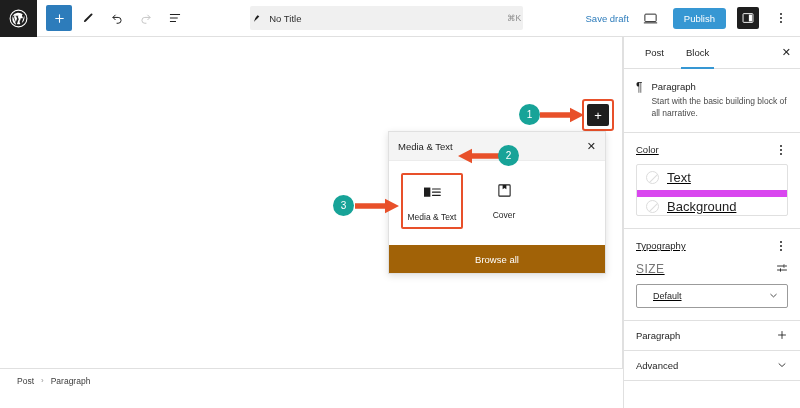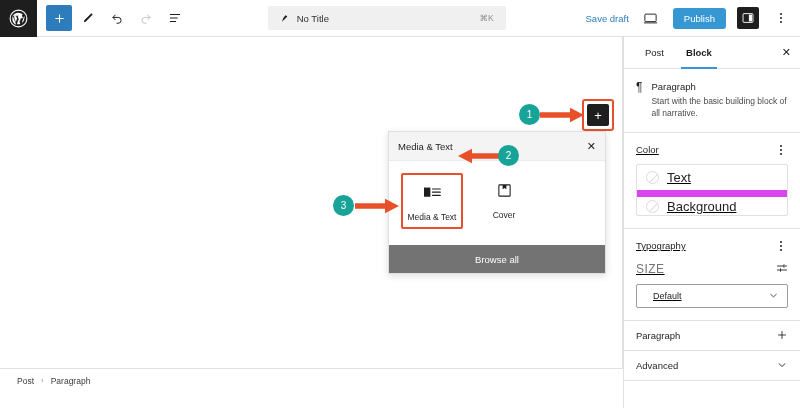--- a/index.html
+++ b/index.html
@@ -24,22 +24,22 @@
   }
   .toolbar-left { display: flex; align-items: center; gap: 3px; padding-left: 9px; }
   .tb-btn {
     width: 26px; height: 26px; border-radius: 2px;
     display: flex; align-items: center; justify-content: center;
     background: transparent;
   }
   .tb-btn.primary { background: #2d7cbb; }
   .cmdbar-wrap { flex: 1; display: flex; justify-content: center; }
   .cmdbar {
-    width: 238px; height: 24px; background: #f0f0f0; border-radius: 2px;
-    display: flex; align-items: center; padding: 0 12px; gap: 6px;
+    width: 273px; height: 24px; background: #f0f0f0; border-radius: 2px;
+    display: flex; align-items: center; padding: 0 2px; gap: 6px;
     font-size: 9.5px; color: #2f2f2f;
   }
   .cmdbar .title { flex: 1; }
   .cmdbar .shortcut { color: #8c8c8c; font-size: 8.5px; }
   .toolbar-right {
     display: flex; align-items: center; gap: 11px; padding-right: 8px;
   }
   .save-draft { font-size: 9.5px; color: #2d7cbb; }
   .publish-btn {
     background: #3697d3; color: #fff; font-size: 9.5px;
@@ -95,21 +95,21 @@
   .ins-grid { display: flex; padding: 12px 10px 10px 12px; gap: 10px; }
   .ins-item {
     width: 62px; display: flex; flex-direction: column;
     align-items: center; gap: 11px; padding: 8px 0 5px;
   }
   .ins-item.selected { border: 2.5px solid #e8502a; border-radius: 2px; }
   .ins-item .glyph { height: 18px; display: flex; align-items: center; justify-content: center; }
   .ins-item .lbl { font-size: 8.5px; color: #1e1e1e; }
   .browse-all {
     position: absolute; bottom: 0; left: 0; width: 100%; height: 28px;
-    background: #737373; color: #fff; font-size: 9.5px;
+    background: #a16207; color: #fff; font-size: 9.5px;
     display: flex; align-items: center; justify-content: center;
   }
 
   
   .badge {
     position: absolute; width: 21px; height: 21px; border-radius: 50%;
     background: #17a398; color: #fff; font-size: 10px;
     display: flex; align-items: center; justify-content: center; z-index: 12;
   }
   .arrow { position: absolute; z-index: 11; }
@@ -120,21 +120,21 @@
     background: #fff; border-left: 1px solid #e0e0e0;
   }
   .sb-tabs {
     height: 32px; display: flex; align-items: stretch; gap: 0;
     border-bottom: 1px solid #e0e0e0; padding-left: 10px; position: relative;
   }
   .sb-tab {
     font-size: 9.5px; color: #1e1e1e; display: flex; align-items: center;
     padding: 0 11px; position: relative;
   }
-  .sb-tab.active { font-weight: bold; }
+  .sb-tab.active { font-weight: normal; }
   .sb-tab.active::after {
     content: ""; position: absolute; left: 6px; right: 6px; bottom: -1px;
     height: 2px; background: #3697d3;
   }
   .sb-close {
     position: absolute; right: 9px; top: 0; bottom: 0;
     display: flex; align-items: center; font-size: 11px; color: #1e1e1e;
   }
   .sb-blockinfo {
     display: flex; gap: 9px; padding: 12px 12px 13px 12px;

